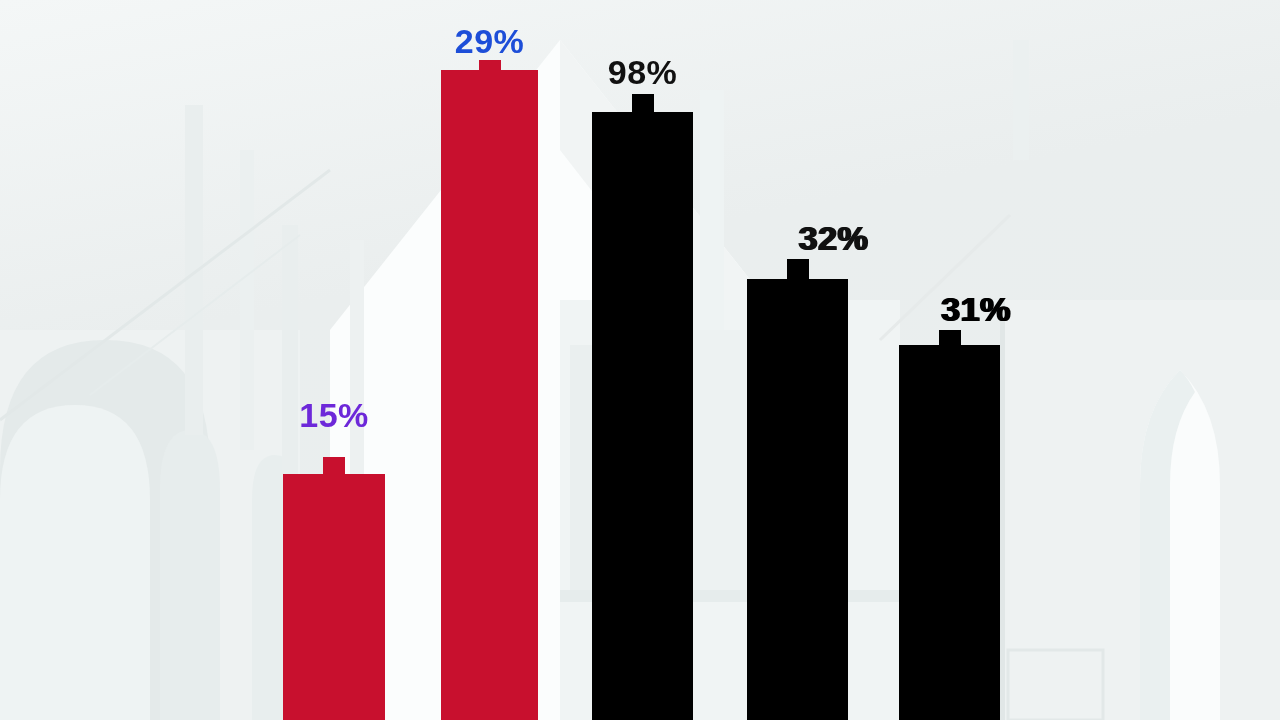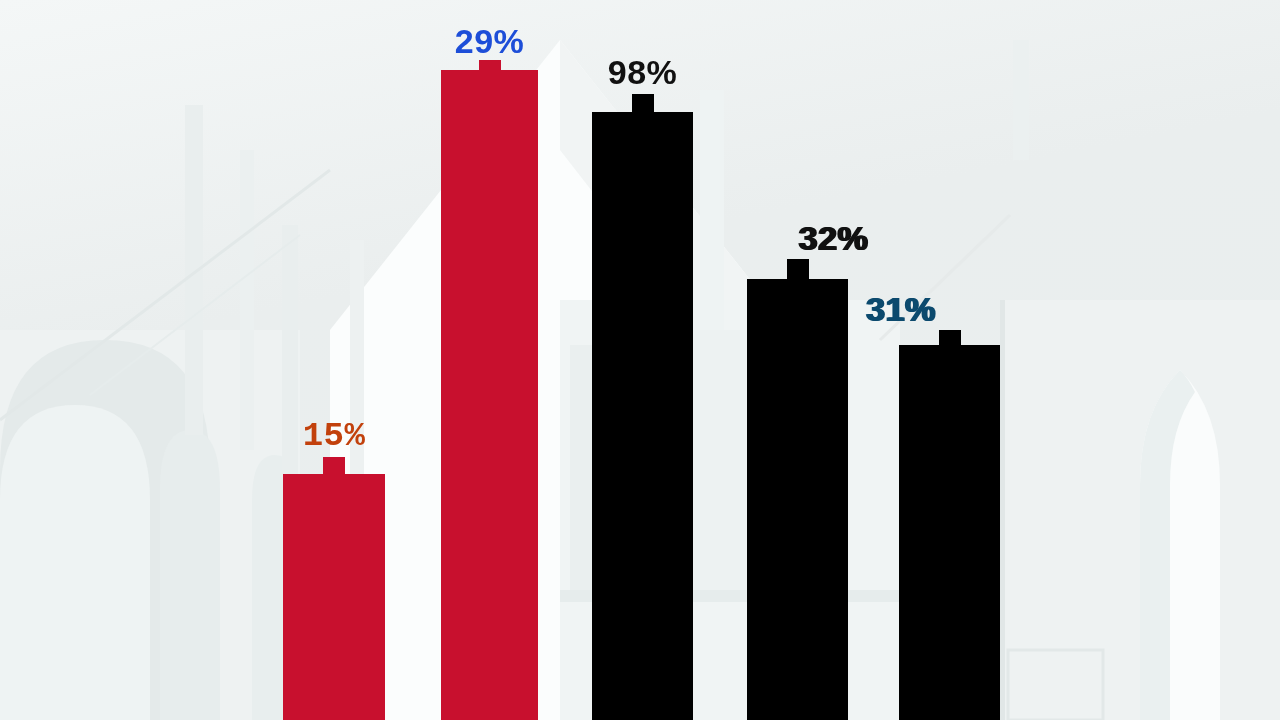--- a/index.html
+++ b/index.html
@@ -111,36 +111,36 @@
     <rect x="1013" y="40" width="16" height="120" fill="#ebf0f0"></rect>
     <path d="M880 340 L1010 215" stroke="#e6eaea" stroke-width="3" fill="none"></path>
     <rect x="1000" y="300" width="5" height="420" fill="#e1e7e7"></rect>
   </svg>
 
   <div id="plot">
       <div class="bar-group" style="left: 283px; width: 102px; height: 263px;">
         <div class="bar-notch" style="width: 22px; top: 0px; height: 19px; background: rgb(200, 16, 46);"></div>
         <div class="bar-body" style="height: 246px; background: rgb(200, 16, 46);"></div>
       </div>
-      <div class="bar-label" style="left: 334px; top: 419px; color: #c2410c; position: absolute; font-family: Liberation Mono, monospace;">15%</div>
+      <div class="bar-label" style="left: 334px; top: 398px; color: #6d28d9; position: absolute;">15%</div>
       <div class="bar-group" style="left: 441px; width: 97px; height: 660px;">
         <div class="bar-notch" style="width: 22px; top: 0px; height: 12px; background: rgb(200, 16, 46);"></div>
         <div class="bar-body" style="height: 650px; background: rgb(200, 16, 46);"></div>
       </div>
       <div class="bar-label" style="left: 489.5px; top: 24px; color: #1d4ed8; position: absolute;">29%</div>
       <div class="bar-group" style="left: 592px; width: 101px; height: 626px;">
         <div class="bar-notch" style="width: 22px; top: 0px; height: 20px; background: rgb(0, 0, 0);"></div>
         <div class="bar-body" style="height: 608px; background: rgb(0, 0, 0);"></div>
       </div>
       <div class="bar-label" style="left: 642.5px; top: 55px; color: rgb(17, 17, 17); position: absolute;">98%</div>
       <div class="bar-group" style="left: 747px; width: 101px; height: 461px;">
         <div class="bar-notch" style="width: 22px; top: 0px; height: 22px; background: rgb(0, 0, 0);"></div>
         <div class="bar-body" style="height: 441px; background: rgb(0, 0, 0);"></div>
       </div>
       <div class="bar-label blurred" style="left: 797.5px; top: 221px; color: rgb(17, 17, 17); position: absolute; margin-left: 36px;">32%</div>
       <div class="bar-group" style="left: 899px; width: 101px; height: 390px;">
         <div class="bar-notch" style="width: 22px; top: 0px; height: 17px; background: rgb(0, 0, 0);"></div>
         <div class="bar-body" style="height: 375px; background: rgb(0, 0, 0);"></div>
       </div>
-      <div class="bar-label blurred" style="left: 901px; top: 292px; color: #0c4a6e; position: absolute;">31%</div>
+      <div class="bar-label blurred" style="left: 976px; top: 292px; color: #000000; position: absolute;">31%</div>
     </div>
 
 </div>
 
 </body></html>

